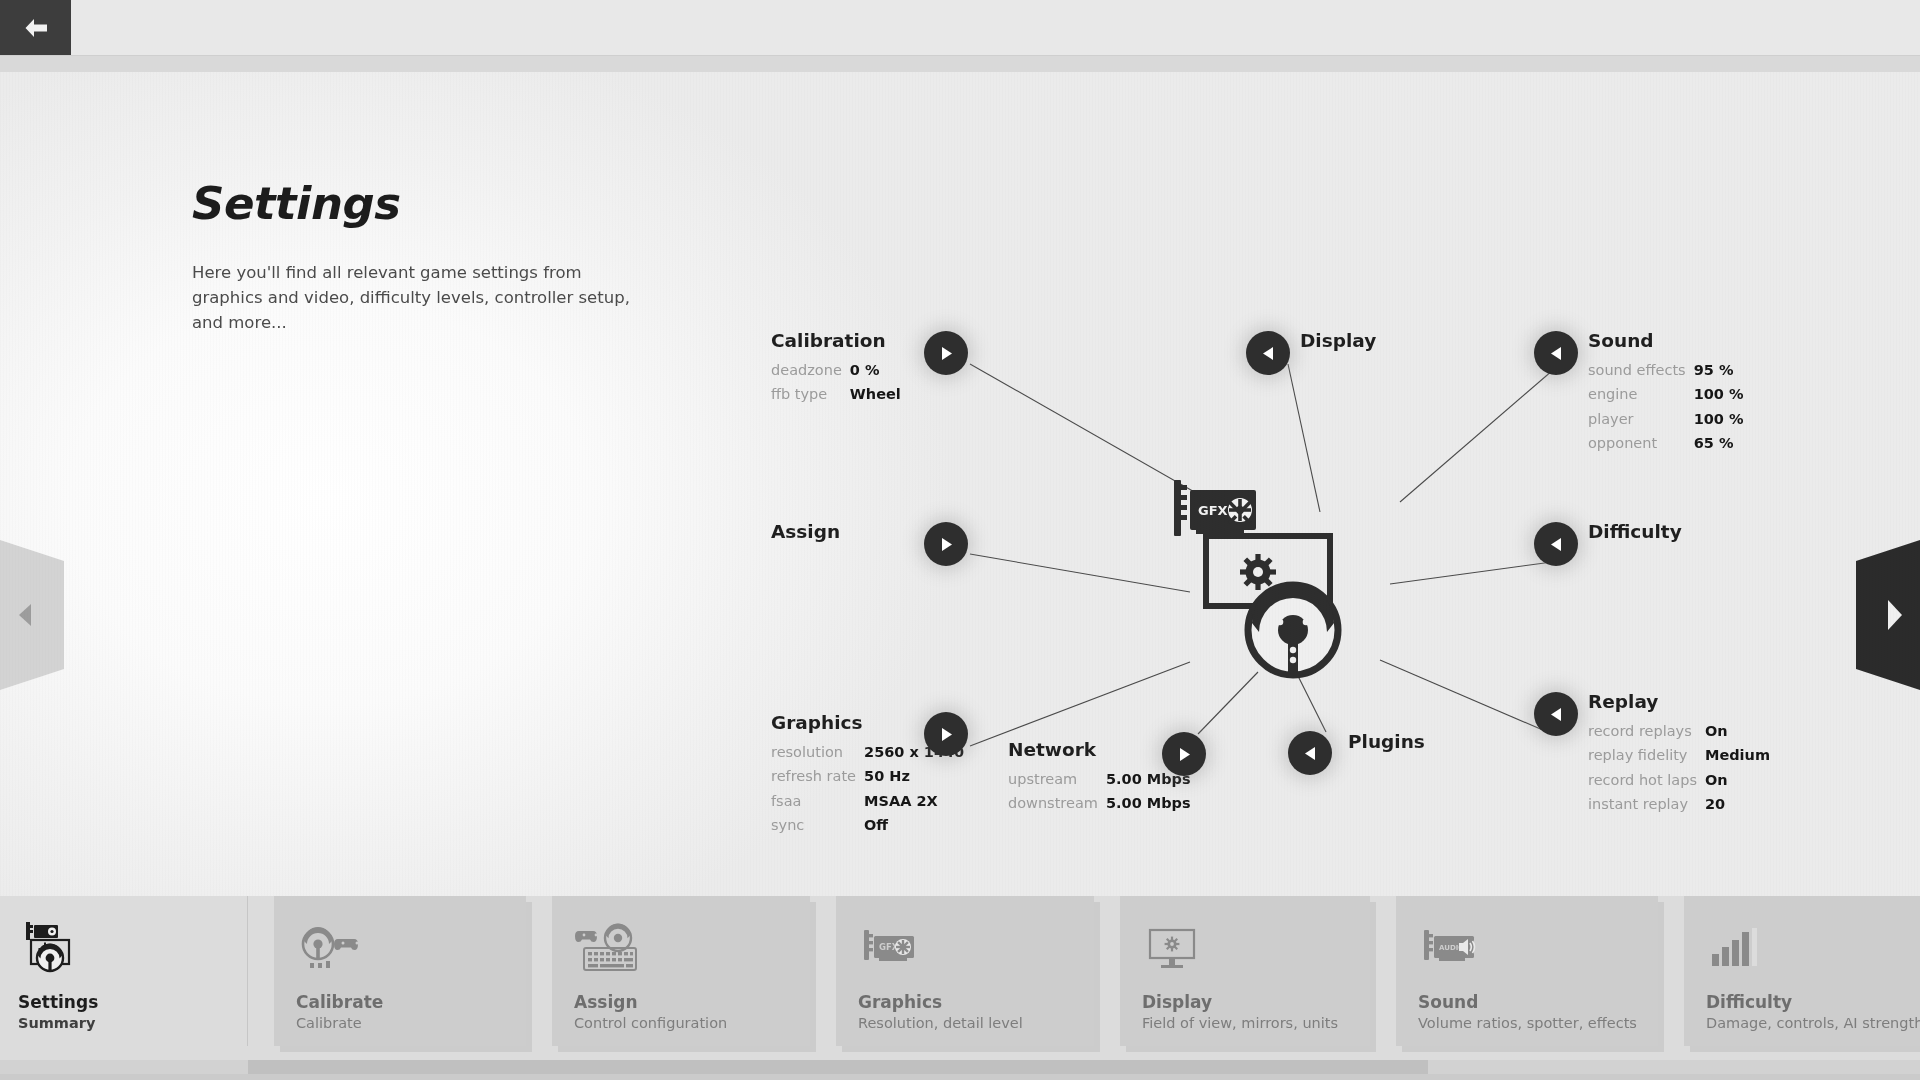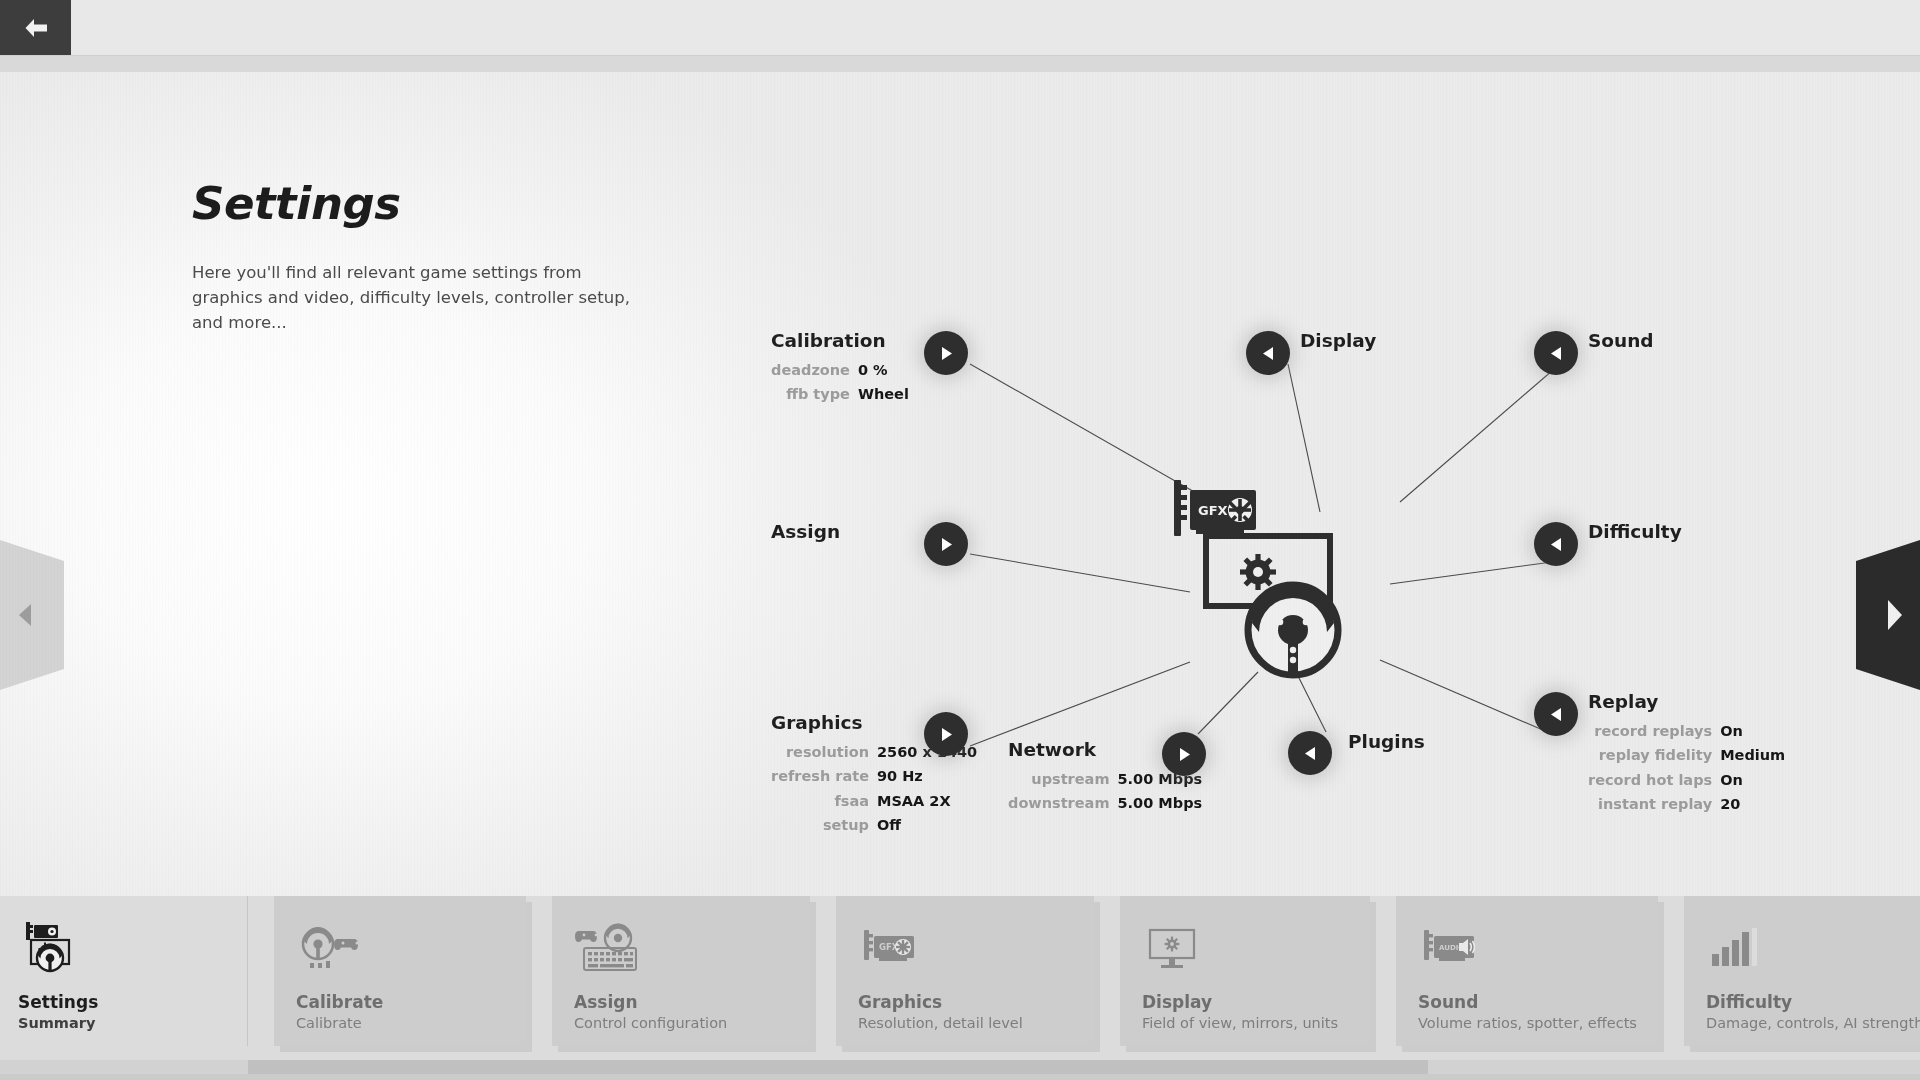--- a/index.html
+++ b/index.html
@@ -87,21 +87,21 @@
   .group .g-title {
     font-size: 18.5px; font-weight: 700; color: #1f1f1f;
     margin-bottom: 9px; white-space: nowrap;
   }
   .group .rows { display: table; border-collapse: collapse; }
   .g-row { display: table-row; }
   .g-key, .g-val {
     display: table-cell; font-size: 14.5px; line-height: 1.47;
     padding: 0 0 3px 0; white-space: nowrap; vertical-align: top;
   }
-  .g-key { color: #9b9b9b; font-weight: 700; padding-right: 8px; text-align: right; }
+  .g-key { color: #9b9b9b; font-weight: 400; padding-right: 8px; }
   .g-val { color: #161616; font-weight: 700; }
   .g-key.wrapkey { white-space: normal; max-width: 78px; margin-left: 32px; }
 
   
   .taskstrip {
     position: absolute; left: 0; top: 896px; width: 1920px; height: 184px;
     background: #dcdcdc;
   }
   .tiles {
     position: absolute; left: 0; top: 0; height: 150px; width: 1920px;
@@ -285,28 +285,28 @@
     </div>
     <div class="group" style="left:771px; top:640px;">
       <div class="g-title">Graphics</div>
       <div class="rows">
         <div class="g-row">
           <span class="g-key">resolution</span>
           <span class="g-val">2560 x 1440</span>
         </div>
         <div class="g-row">
           <span class="g-key">refresh rate</span>
-          <span class="g-val">90 Hz</span>
+          <span class="g-val">50 Hz</span>
         </div>
         <div class="g-row">
           <span class="g-key">fsaa</span>
           <span class="g-val">MSAA 2X</span>
         </div>
         <div class="g-row">
-          <span class="g-key">setup</span>
+          <span class="g-key">sync</span>
           <span class="g-val">Off</span>
         </div>
       </div>
     </div>
 
     <div class="node" style="left:1162px; top:660px;">
       <svg width="13" height="15" viewBox="0 0 13 15">
           <path d="M2 1 L12 7.5 L2 14 Z" fill="#fff"></path>
         </svg>
     </div>
@@ -333,20 +333,38 @@
       <div class="g-title">Display</div>
     </div>
 
     <div class="node" style="left:1534px; top:259px;">
       <svg width="13" height="15" viewBox="0 0 13 15">
           <path d="M11 1 L1 7.5 L11 14 Z" fill="#fff"></path>
         </svg>
     </div>
     <div class="group" style="left:1588px; top:258px;">
       <div class="g-title">Sound</div>
+      <div class="rows">
+        <div class="g-row">
+          <span class="g-key">sound effects</span>
+          <span class="g-val">95 %</span>
+        </div>
+        <div class="g-row">
+          <span class="g-key">engine</span>
+          <span class="g-val">100 %</span>
+        </div>
+        <div class="g-row">
+          <span class="g-key">player</span>
+          <span class="g-val">100 %</span>
+        </div>
+        <div class="g-row">
+          <span class="g-key">opponent</span>
+          <span class="g-val">65 %</span>
+        </div>
+      </div>
     </div>
 
     <div class="node" style="left:1534px; top:450px;">
       <svg width="13" height="15" viewBox="0 0 13 15">
           <path d="M11 1 L1 7.5 L11 14 Z" fill="#fff"></path>
         </svg>
     </div>
     <div class="group" style="left:1588px; top:449px;">
       <div class="g-title">Difficulty</div>
     </div>

